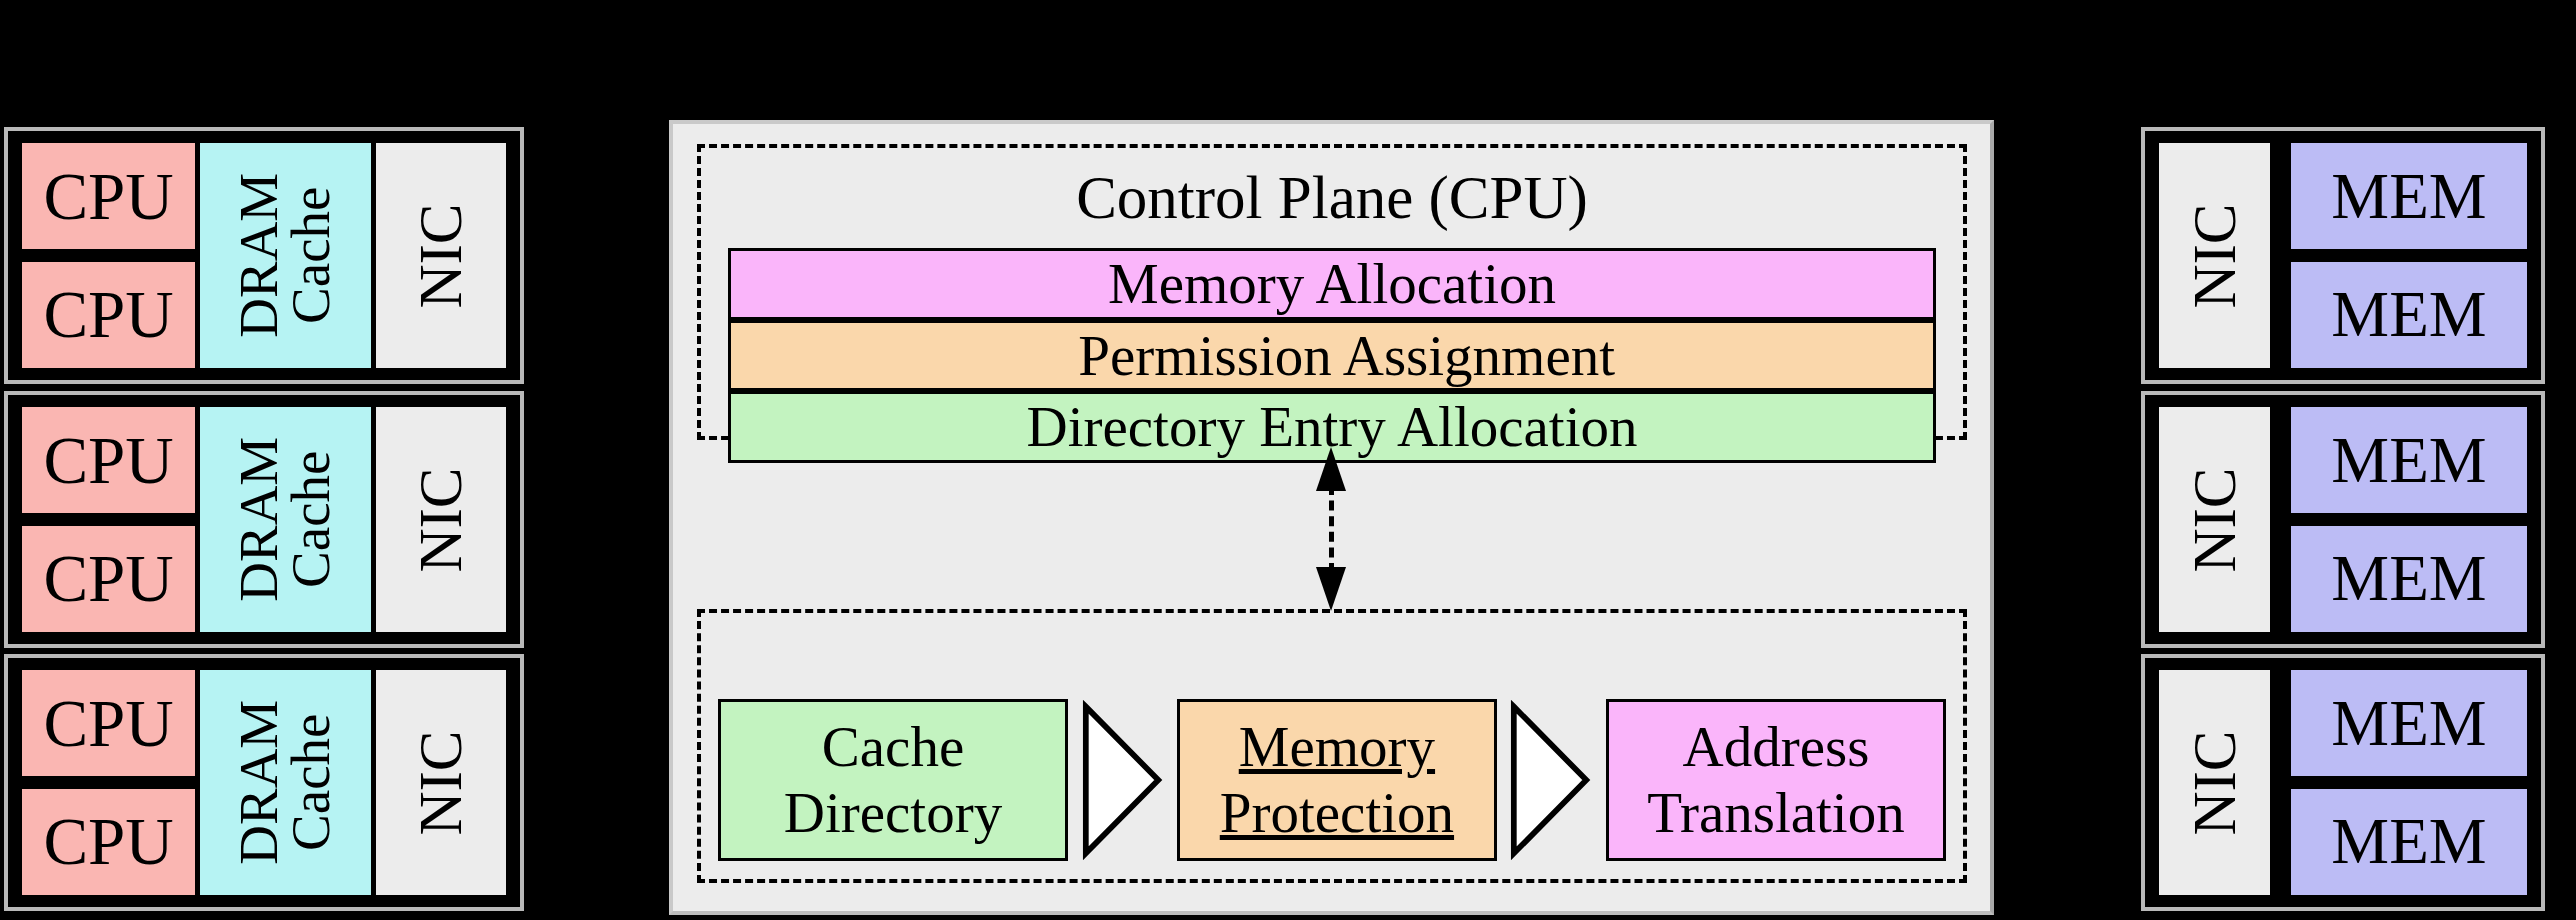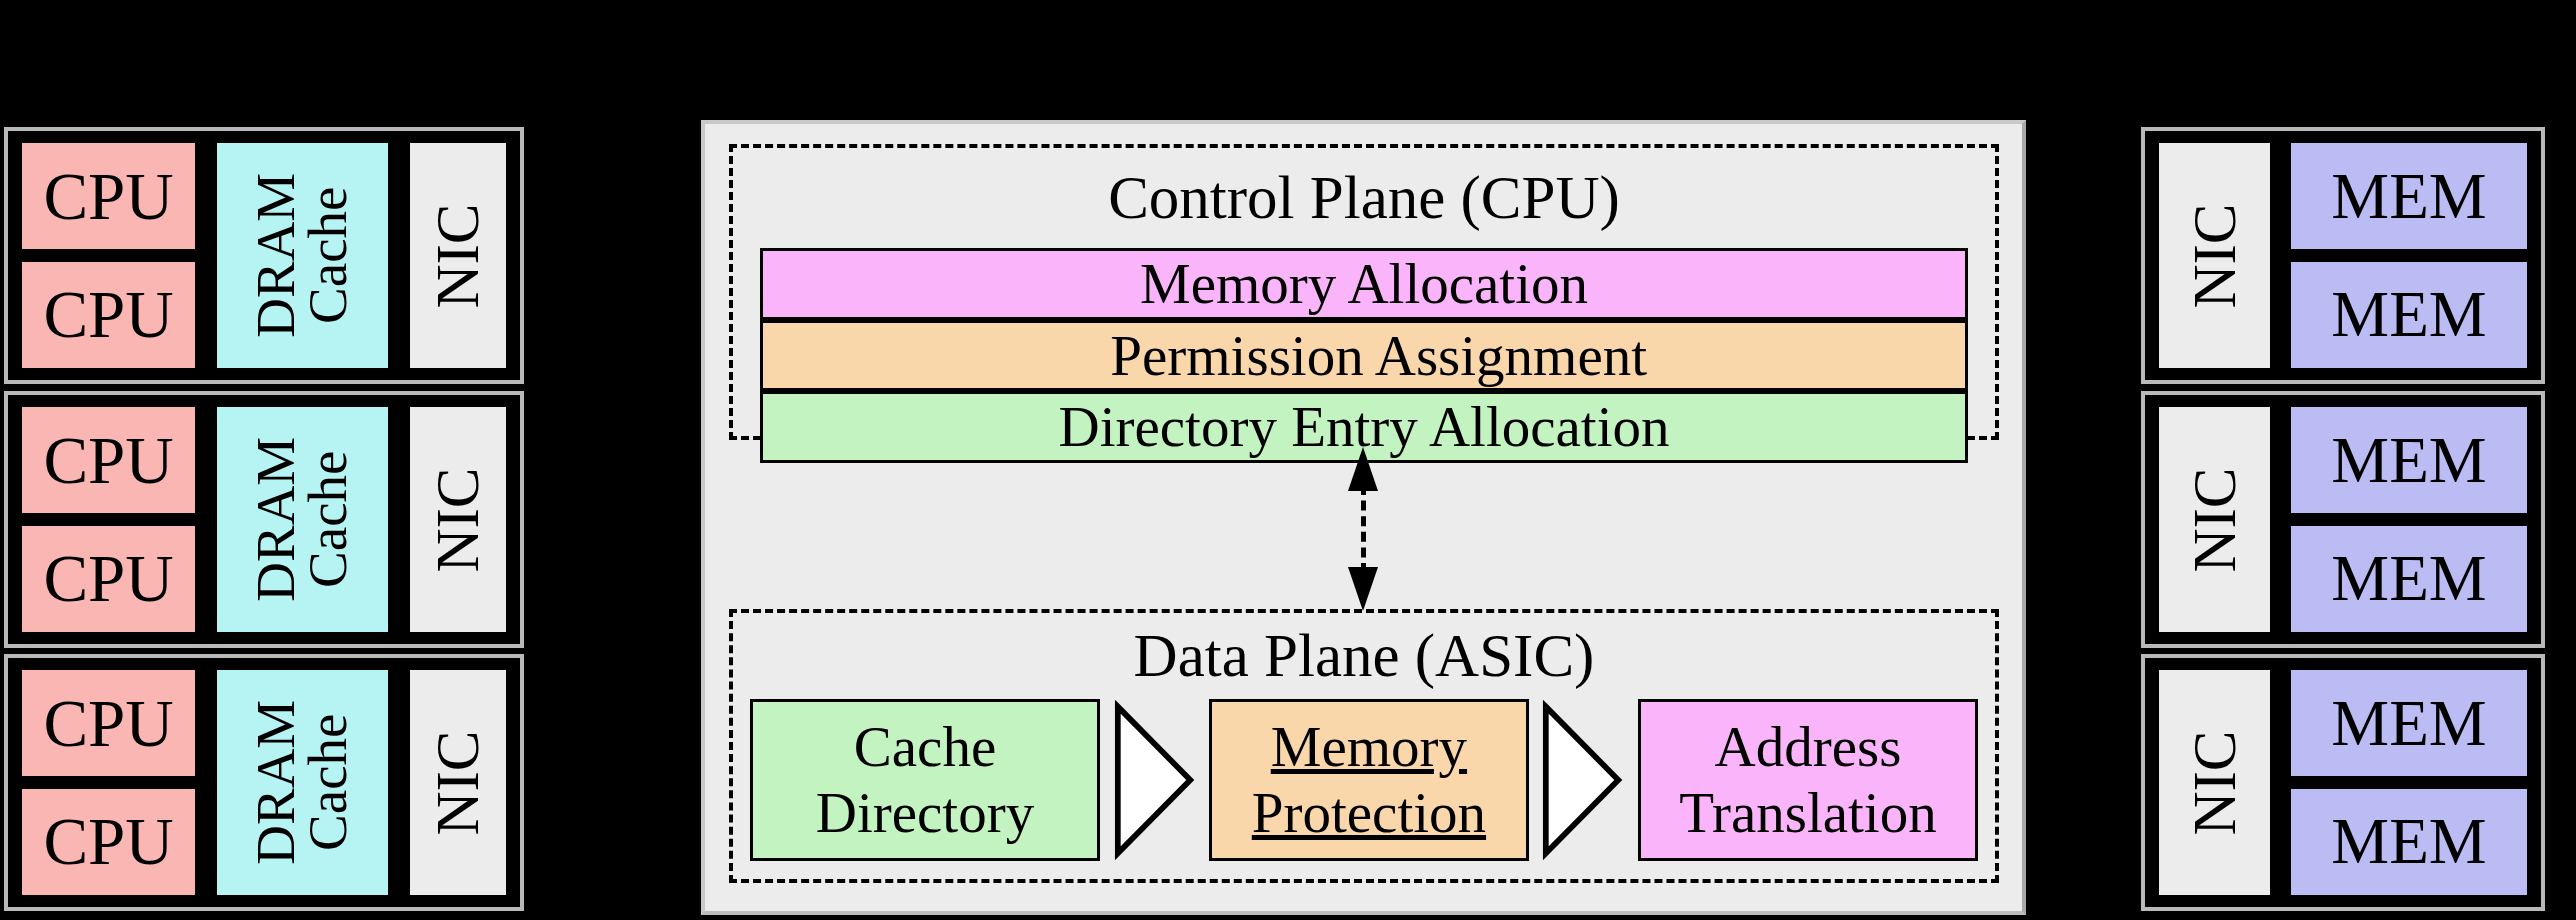--- a/index.html
+++ b/index.html
@@ -1,40 +1,40 @@
 <!DOCTYPE html>
 <html><head>
 <meta charset="utf-8">
 <style>
   html,body{margin:0;padding:0;background:#000;}
   .canvas{position:relative;width:2576px;height:920px;background:#000;overflow:hidden;
           font-family:"Liberation Serif","DejaVu Serif",serif;color:#000;}
 
   
   .node{position:absolute;box-sizing:border-box;height:257px;background:#000;
-        border:4.8px solid #b9b9b9;display:flex;padding:12.4px 14.3px;gap:22px;}
+        border:4.8px solid #b9b9b9;display:flex;padding:12.4px 14.3px;gap:5px;}
   .compute-node{left:3.8px;width:520px;}
   .memory-node{left:2141px;width:404px;gap:21px;}
   .n1{top:127px;} .n2{top:391px;} .n3{top:654px;}
 
   .cpu-col,.mem-col{display:flex;flex-direction:column;gap:13.3px;flex:1 1 auto;min-width:0;}
   .cpu-col{flex:0 0 173px;}
   .chip{display:flex;align-items:center;justify-content:center;box-sizing:border-box;min-width:0;}
   .cpu{background:#fab6b2;flex:1 1 auto;font-size:67px;}
   .dram{background:#b6f3f3;flex:0 0 171px;}
   .nic{background:#ececec;}
   .compute-node .nic{flex:1 1 auto;}
   .memory-node .nic{flex:0 0 111px;}
   .mem{background:#bcbcf5;flex:1 1 auto;font-size:65px;}
 
   .rot{transform:rotate(-90deg);text-align:center;font-size:61px;line-height:0.95;white-space:nowrap;}
   .rot.two-line{white-space:pre-line;font-size:55px;}
 
   
-  .fabric-panel{position:absolute;left:701px;top:120px;width:1325px;height:795px;box-sizing:border-box;
+  .fabric-panel{position:absolute;left:669px;top:120px;width:1325px;height:795px;box-sizing:border-box;
                 background:#ececec;border:4.8px solid #c9c9c9;border-right-color:#a8a8a8;border-bottom-color:#bcbcbc;}
   .plane{position:absolute;box-sizing:border-box;border:4.8px dashed #000;}
   .control-plane{left:24px;top:20px;width:1270px;height:296px;}
   .data-plane{left:24px;top:485px;width:1270px;height:274px;}
   .plane-title{position:absolute;left:0;right:0;top:0;text-align:center;font-size:61px;}
   .control-plane .plane-title{padding-top:15.2px;}
   .data-plane .plane-title{padding-top:7.6px;}
 
   .modules-row{position:absolute;display:flex;justify-content:space-between;align-items:stretch;}
   .control-row{left:27px;right:27px;top:100px;height:167px;flex-direction:column;}
@@ -112,21 +112,20 @@
       </div>
     </div>
 
     <div class="link-arrow">
       <div class="head up"></div>
       <div class="shaft"></div>
       <div class="head down"></div>
     </div>
 
     <div class="plane data-plane">
-      <div class="plane-title">Data Plane (ASIC)</div>
       <div class="modules-row data-row">
         <div class="module m-green w-cd">Cache Directory</div>
         <svg class="flow-tri" viewBox="0 0 86 170" preserveAspectRatio="none">
           <polygon points="4,8 80,85 4,162" fill="#ffffff" stroke="#000000" stroke-width="6"></polygon>
         </svg>
         <div class="module m-orange w-mp">Memory Protection</div>
         <svg class="flow-tri" viewBox="0 0 86 170" preserveAspectRatio="none">
           <polygon points="4,8 80,85 4,162" fill="#ffffff" stroke="#000000" stroke-width="6"></polygon>
         </svg>
         <div class="module m-magenta w-at">Address Translation</div>

